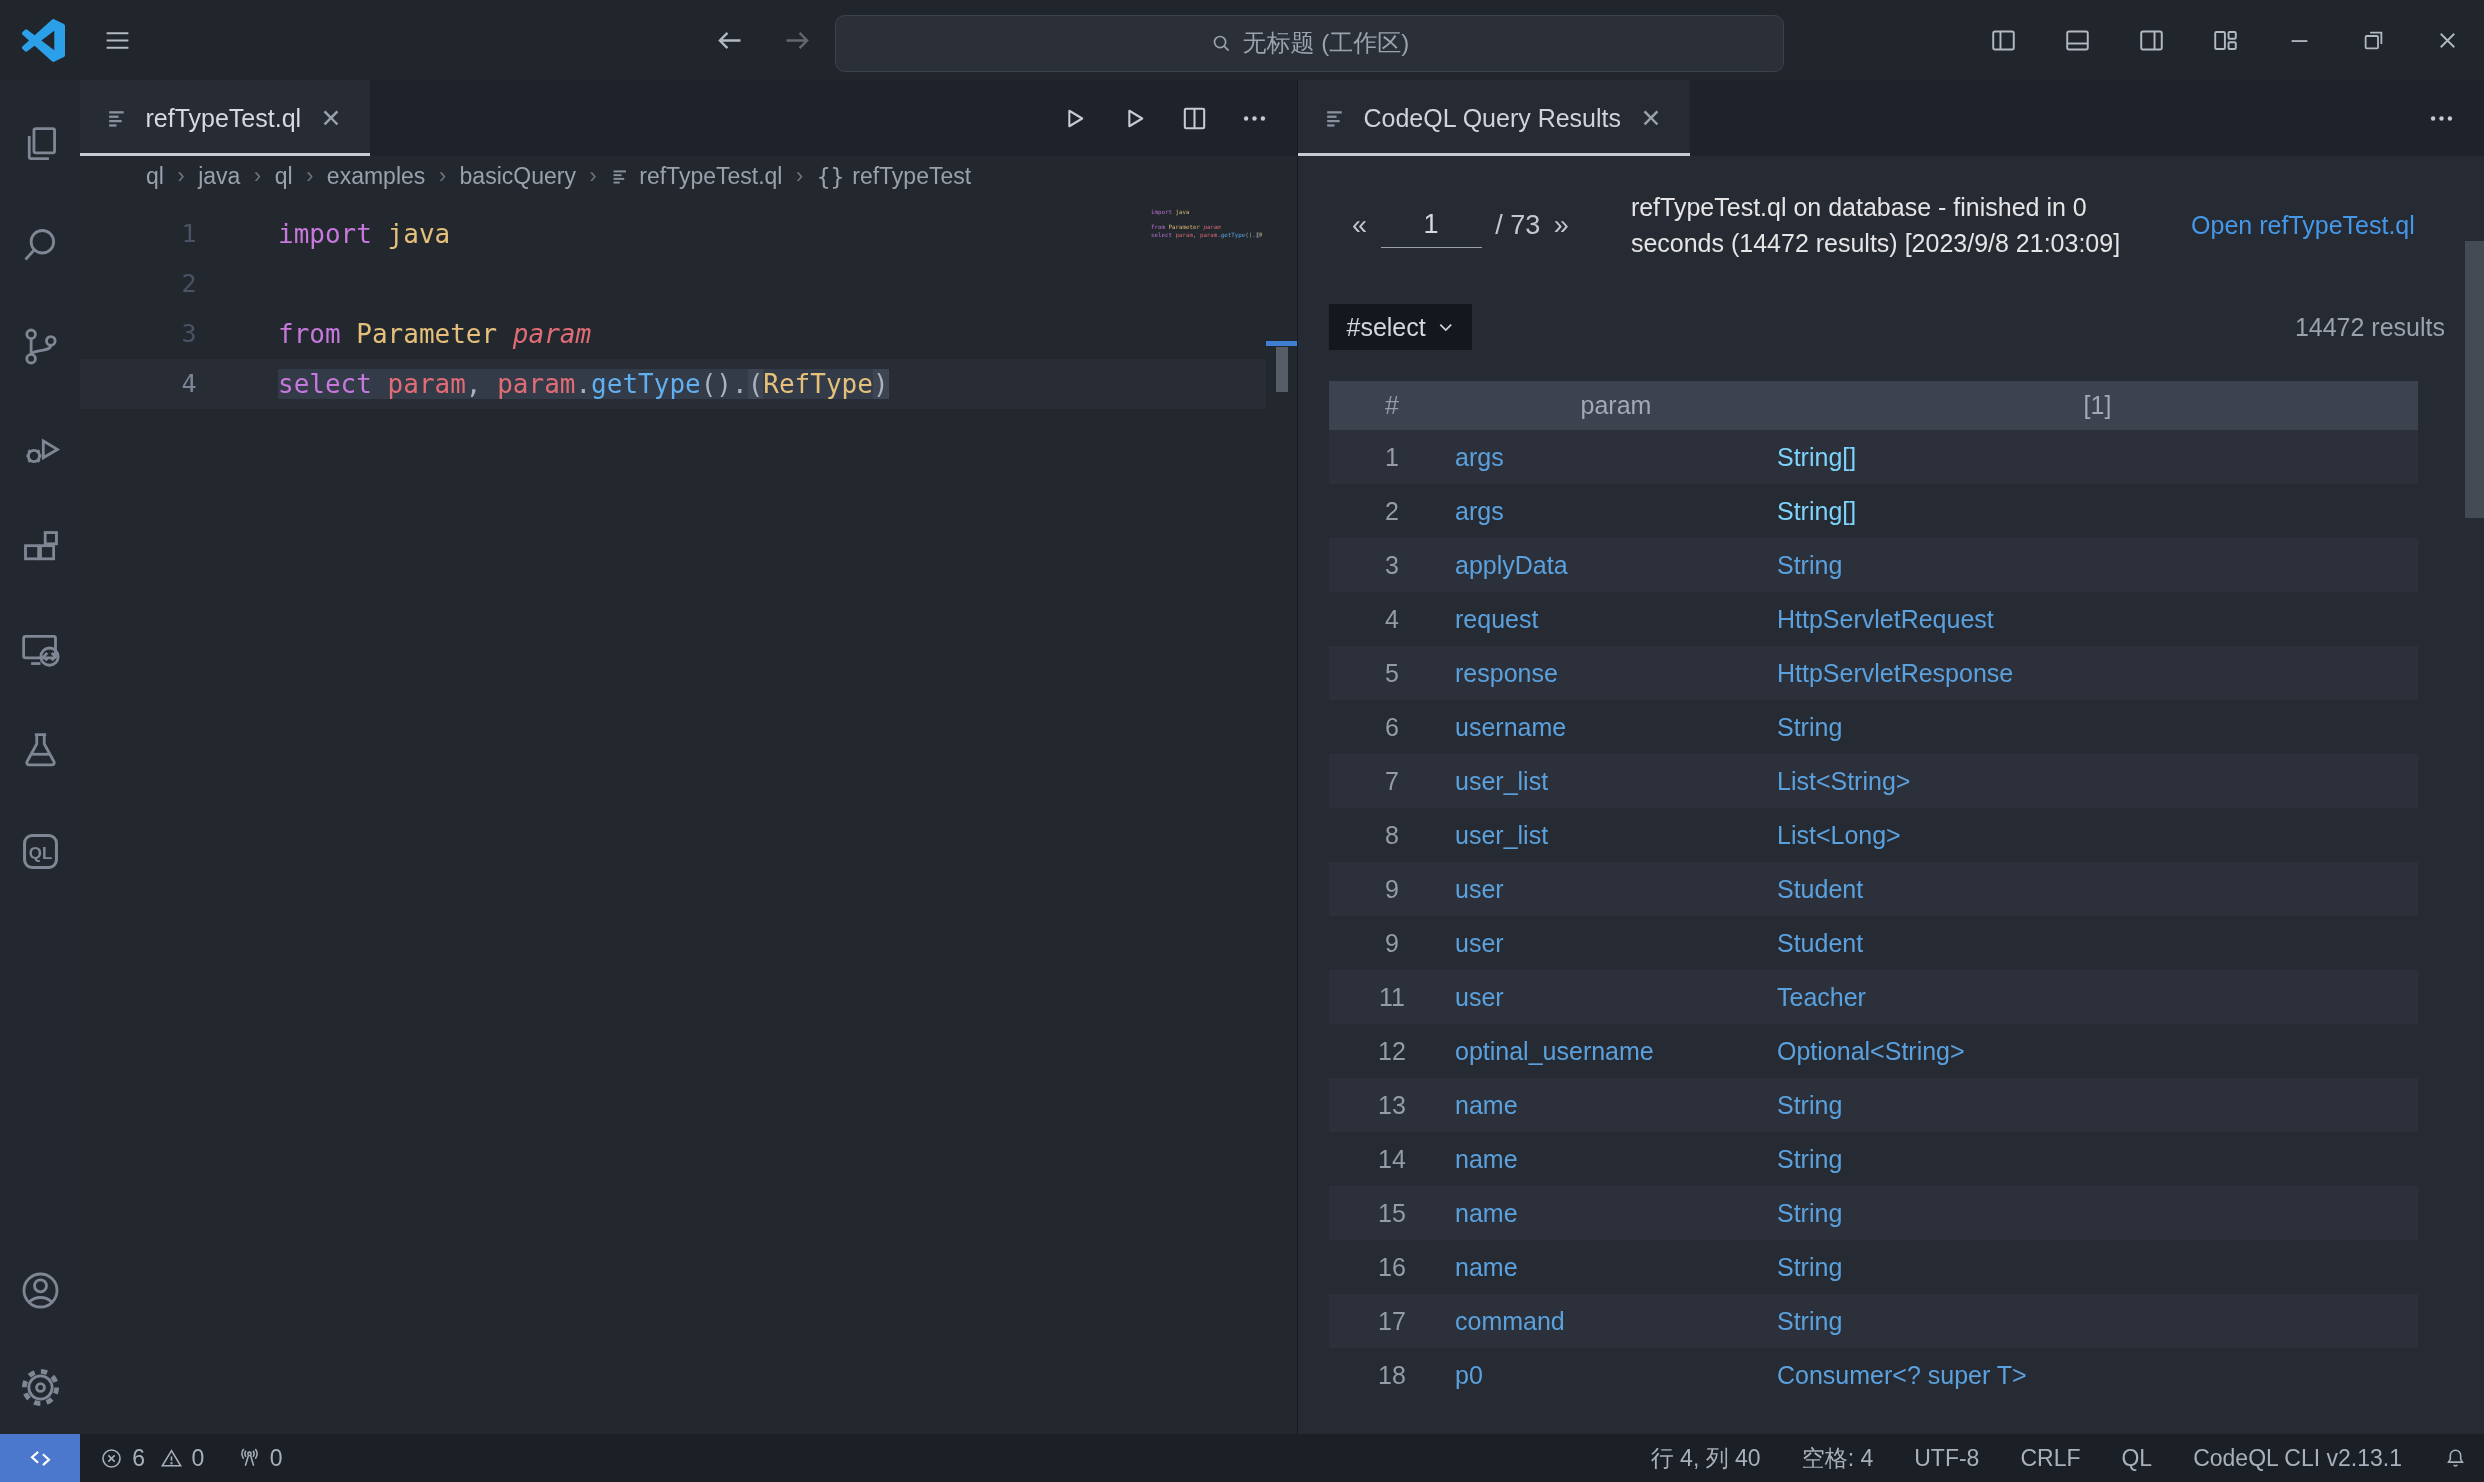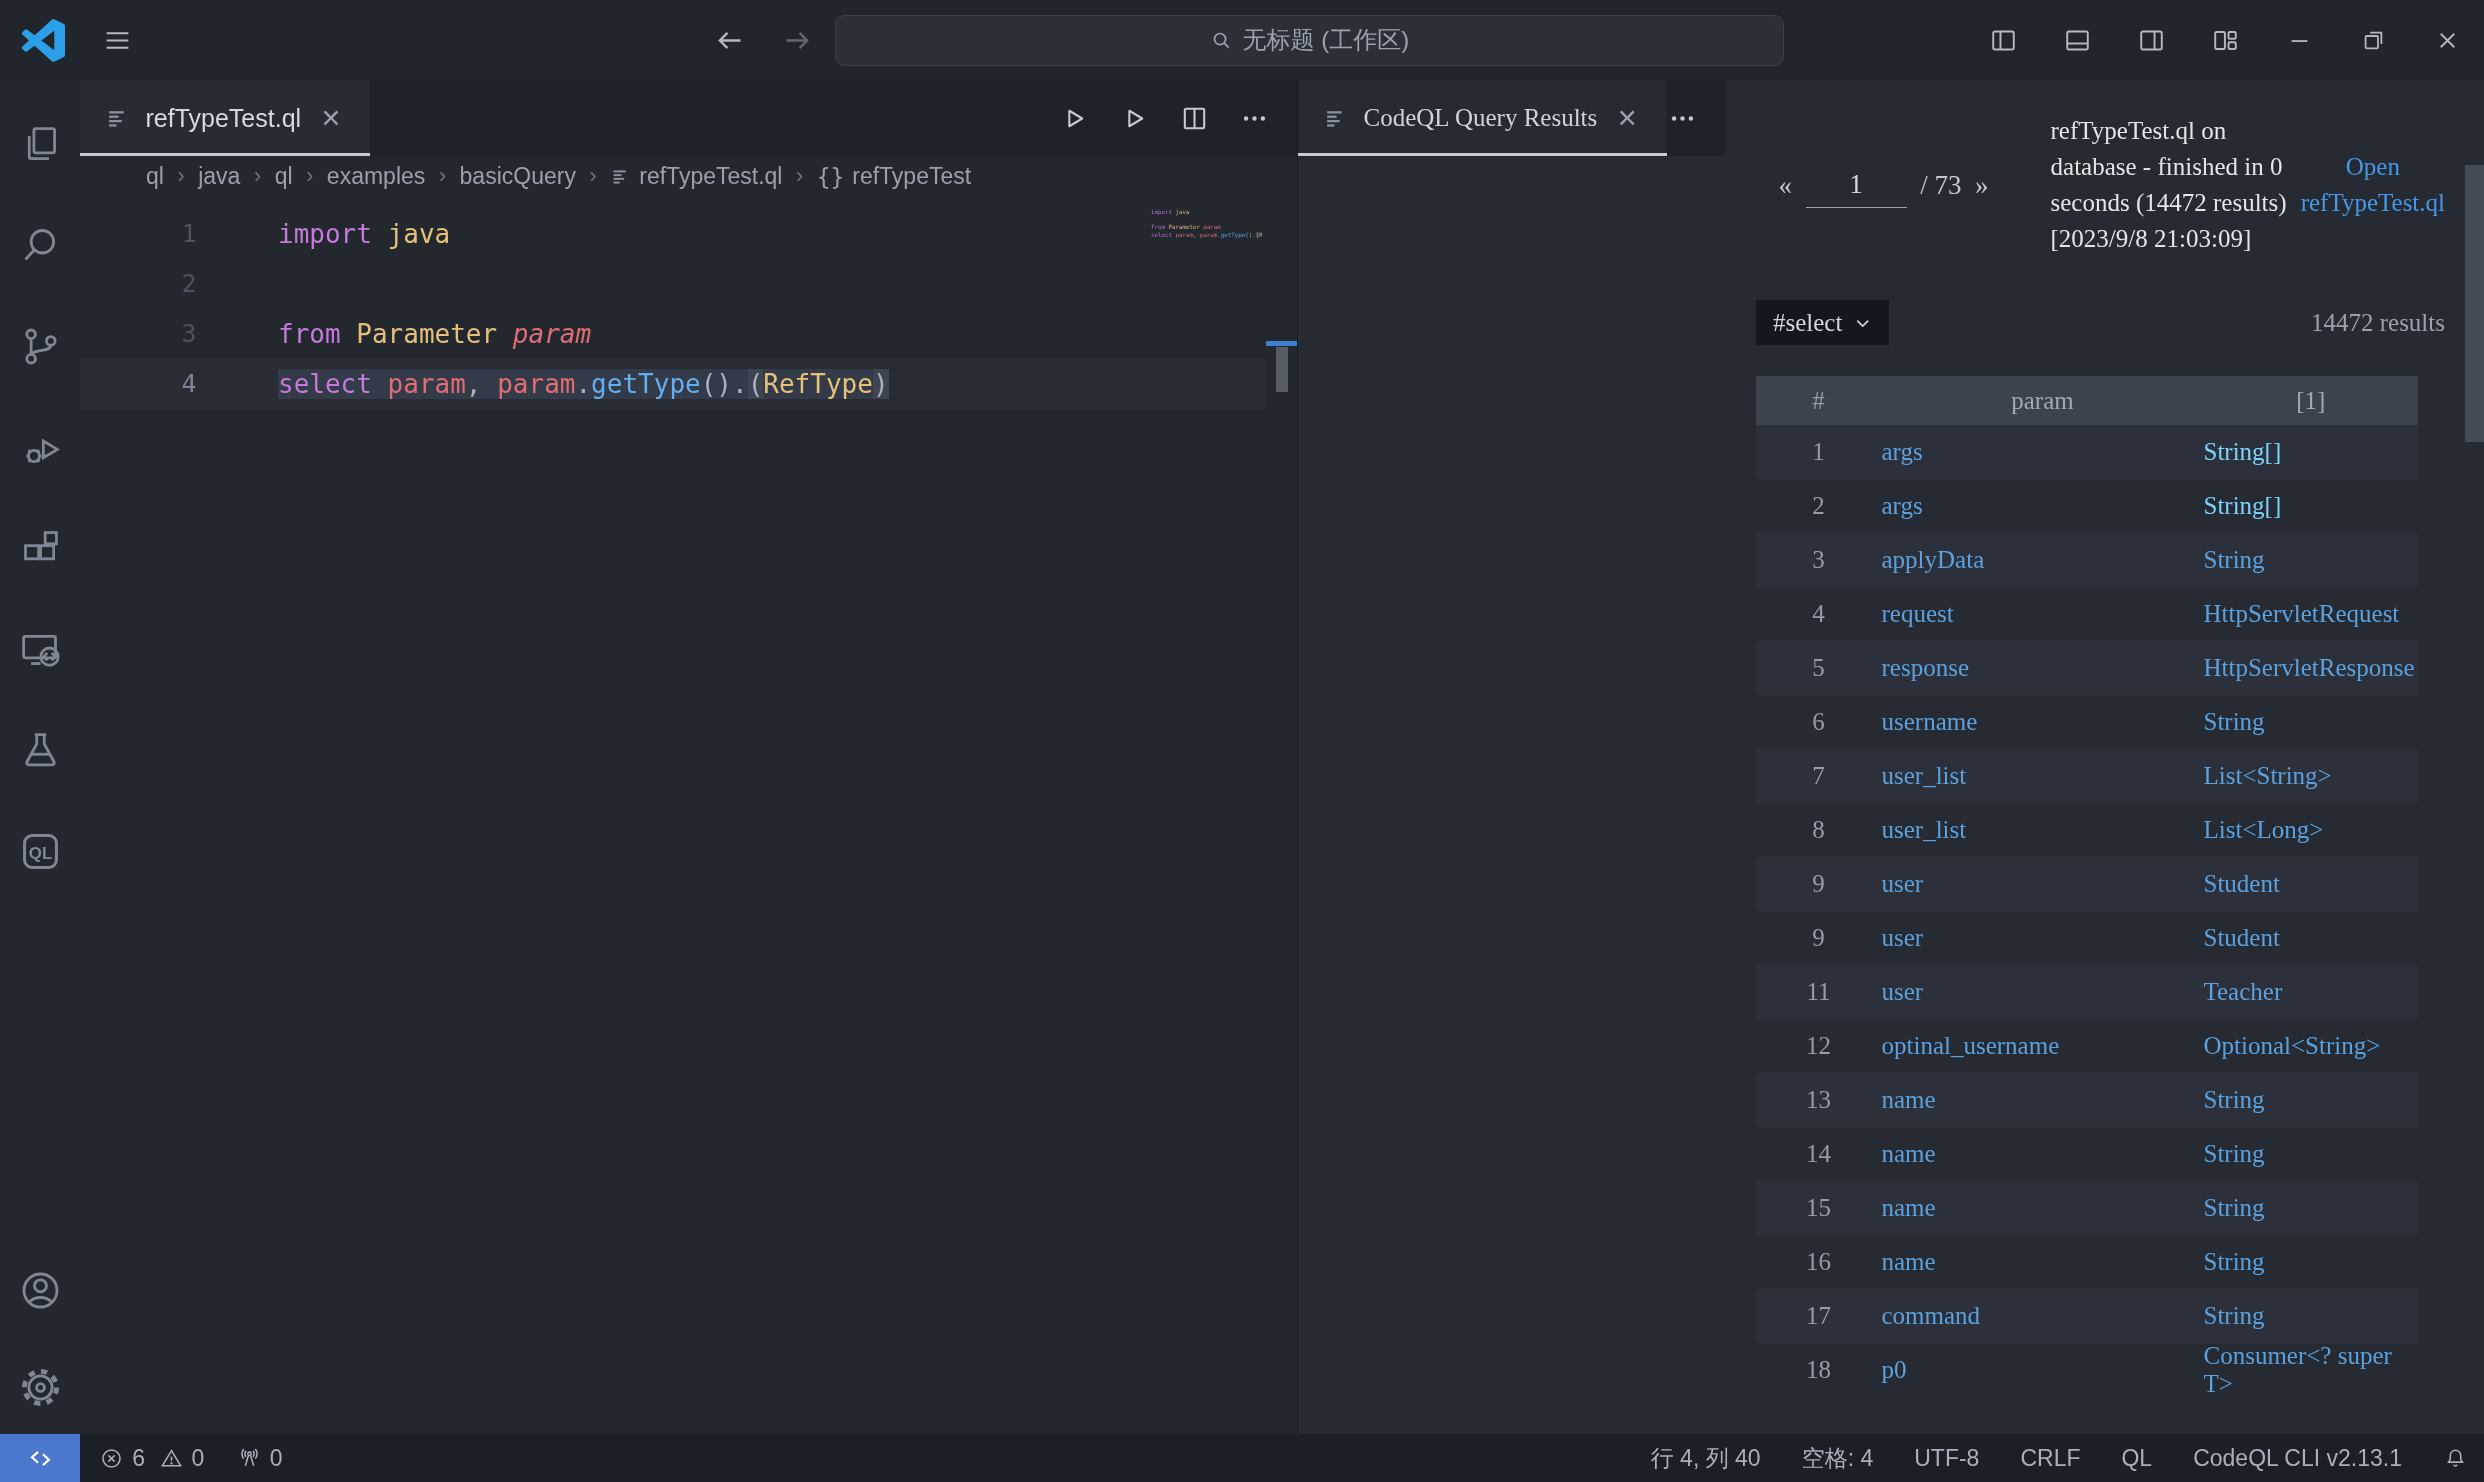--- a/index.html
+++ b/index.html
@@ -7,21 +7,21 @@
   body { font-family:"Liberation Sans", sans-serif; background:#23272e; color:#c6cbd3;
          display:flex; flex-direction:column; }
   svg { display:block; }
 
   
   .titlebar { height:80px; background:var(--titlebar-bg); display:flex; align-items:center;
               position:relative; flex:none; }
   .logo { width:45px; margin-left:21.3px; }
   .menu-btn { margin-left:27px; padding:7.8px; }
   .nav-arrows { position:absolute; left:713px; display:flex; gap:35px; align-items:center; }
-  .searchbox { position:absolute; left:835px; top:14.6px; width:949px; height:51px;
+  .searchbox { position:absolute; left:835px; top:14.6px; width:949px; height:57px;
                background:#2a2f38; border:1px solid #3c424d; border-radius:9.7px;
                display:flex; align-items:center; justify-content:center; gap:9.7px;
                color:#9ba2ae; font-size:24px; }
   .win-icons { position:absolute; right:0; display:flex; align-items:center; }
   .win-icons .wbtn { width:74px; height:80px; display:flex; align-items:center; justify-content:center; }
 
   
   .main { flex:1; display:flex; min-height:0; }
 
   
@@ -61,22 +61,22 @@
   .tk-pl { color:var(--pl); } .tk-bm { color:var(--pl); background:#3d4553; }
 
   .minimap { position:absolute; top:11.6px; right:35px; width:111px; font-size:5.8px; line-height:7.8px;
              white-space:pre; overflow:hidden; opacity:.9; }
   .ruler { position:absolute; top:11.6px; right:0; width:31px; bottom:0; }
   .ruler .cursor-mark { position:absolute; top:132px; left:0; right:0; height:5.8px; background:#3f7ed0; }
   .ruler .thumb { position:absolute; top:138px; left:9.7px; width:12.6px; height:45px;
                   background:rgba(130,138,152,.55); }
 
   
-  .results { flex:1; display:flex; flex-direction:row; background:#262a33;
-             border-left:1.9px solid #171a20; position:relative; min-width:0;font-family:Liberation Serif, serif; }
+  .results { flex:1; display:flex; flex-direction:column; background:#262a33;
+             border-left:1.9px solid #171a20; position:relative; min-width:0; }
   .results .tabbar { background:#1e222a; }
   .results .tab { background:#262a33; color:#cfd4db; }
   .panel-content { flex:1; overflow:hidden; position:relative; }
 
   .results-header { margin:33px 39px 0 54px; display:flex; align-items:center; }
   .pagination { display:flex; align-items:center; gap:13.6px; font-size:27px; color:#c3c8d0; flex:none; }
   .page-input { width:101px; background:transparent; border:none; border-bottom:1.9px solid #9aa1ad;
                 color:#d4d8df; font-size:27px; text-align:center; font-family:inherit; height:45px; }
   .status-text { width:543px; margin-left:62px; font-size:25px; line-height:36px; color:#e5e5e5; }
   .open-link { margin-left:auto; width:291px; text-align:center; font-size:25px; line-height:36px;

